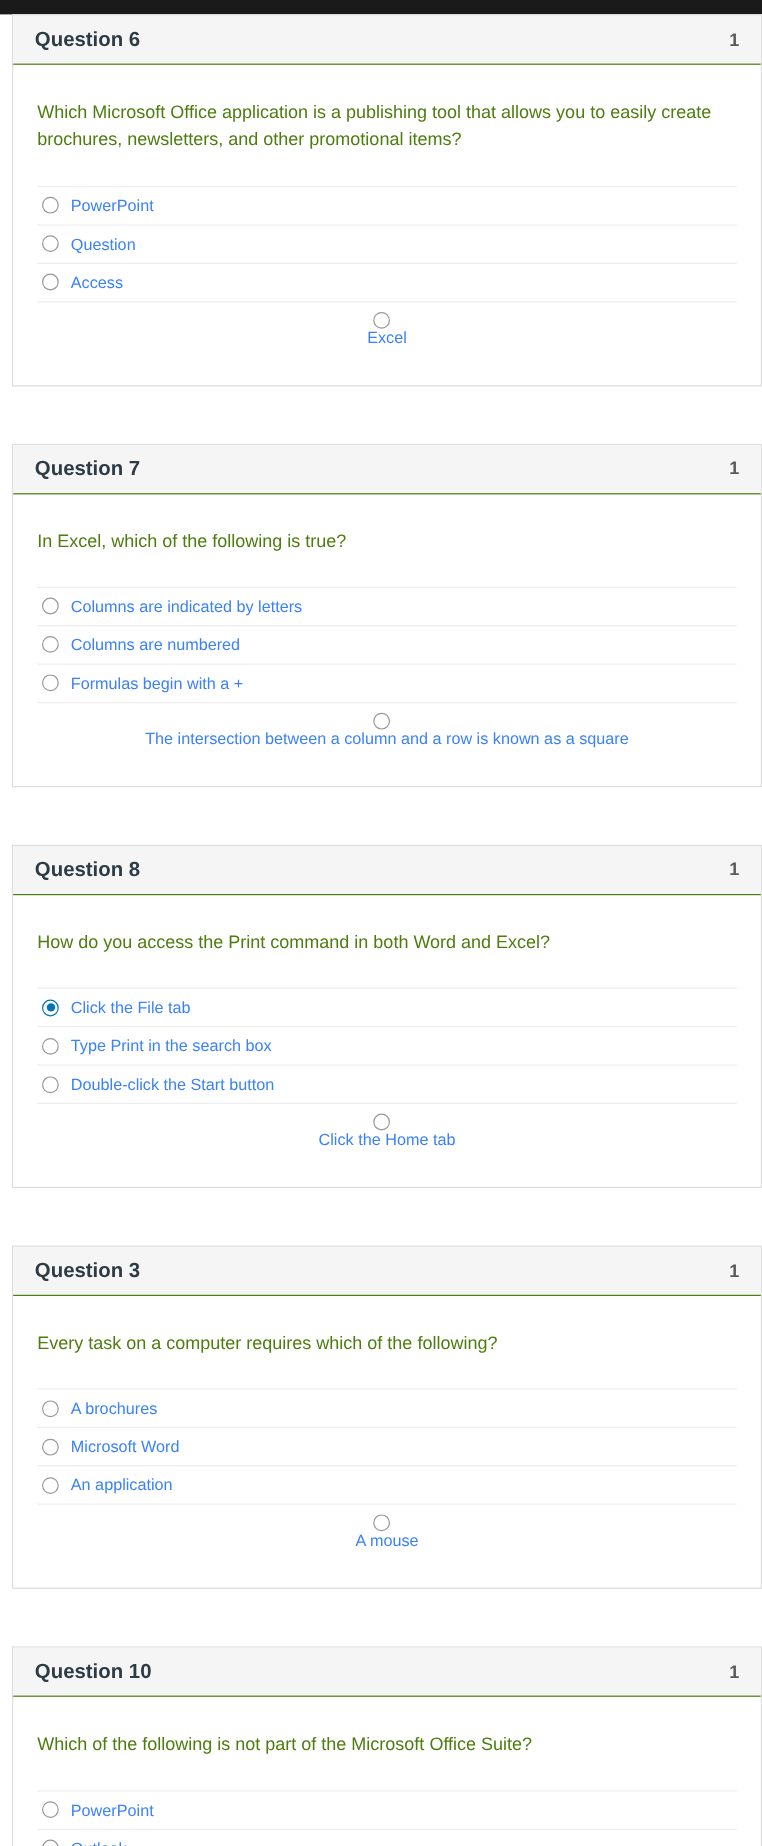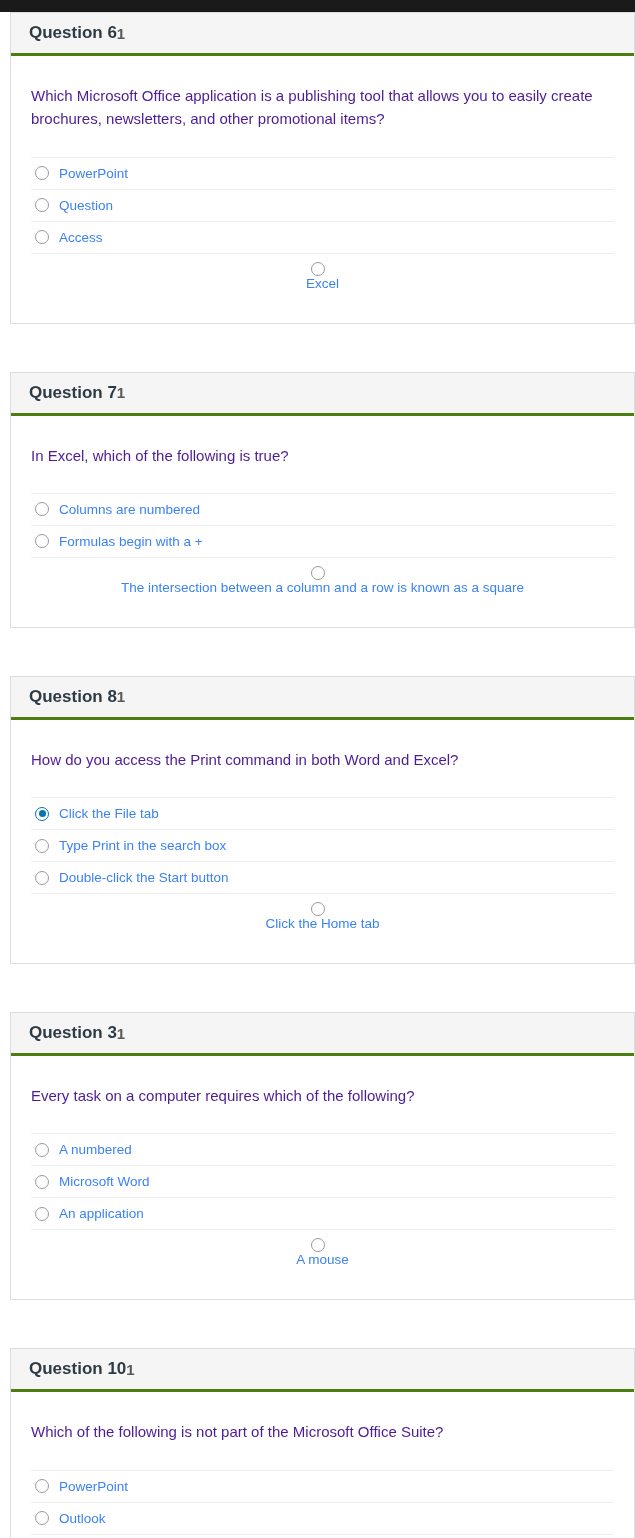--- a/index.html
+++ b/index.html
@@ -14,43 +14,43 @@
     background: #1a1a1a;
   }
   .question-card {
     border: 1px solid #dddddd;
     margin: 0 0 48px 10px;
     background: #fff;
   }
   .question-card:first-of-type { margin-top: 0; }
   .q-header {
     background: #f5f5f5;
-    border-bottom: 3px solid #4d7c0f;
+    border-bottom: 1px solid #4d7c0f;
     padding: 10px 18px;
     display: flex;
-    justify-content: flex-start;
+    justify-content: space-between;
     align-items: center;
   }
   .q-title {
     font-size: 17px;
     font-weight: 700;
     color: #2d3b45;
   }
   .q-points {
     font-size: 15px;
     font-weight: 700;
     color: #595959;
   }
   .q-body {
     padding: 28px 20px 24px 20px;
   }
   .q-text {
     font-size: 15px;
     line-height: 1.55;
-    color: #4c1d95;
+    color: #4d7c0f;
     margin-bottom: 26px;
   }
   .answers {
     border-top: 1px solid #eeeeee;
   }
   .answer {
     display: flex;
     align-items: center;
     padding: 8px 4px;
     border-bottom: 1px solid #eeeeee;
@@ -118,20 +118,24 @@
     <div class="question-card">
       <div class="q-header">
         <div class="q-title">Question 7</div>
         <div class="q-points">1</div>
       </div>
       <div class="q-body">
         <div class="q-text">In Excel, which of the following is true?</div>
         <div class="answers">
           <div class="answer">
             <span class="radio"></span>
+            <span class="answer-label">Columns are indicated by letters</span>
+          </div>
+          <div class="answer">
+            <span class="radio"></span>
             <span class="answer-label">Columns are numbered</span>
           </div>
           <div class="answer">
             <span class="radio"></span>
             <span class="answer-label">Formulas begin with a +</span>
           </div>
           <div class="answer">
             <span class="radio"></span>
             <span class="answer-label">The intersection between a column and a row is known as a square</span>
           </div>
@@ -168,21 +172,21 @@
     <div class="question-card">
       <div class="q-header">
         <div class="q-title">Question 3</div>
         <div class="q-points">1</div>
       </div>
       <div class="q-body">
         <div class="q-text">Every task on a computer requires which of the following?</div>
         <div class="answers">
           <div class="answer">
             <span class="radio"></span>
-            <span class="answer-label">A numbered</span>
+            <span class="answer-label">A brochures</span>
           </div>
           <div class="answer">
             <span class="radio"></span>
             <span class="answer-label">Microsoft Word</span>
           </div>
           <div class="answer">
             <span class="radio"></span>
             <span class="answer-label">An application</span>
           </div>
           <div class="answer">

